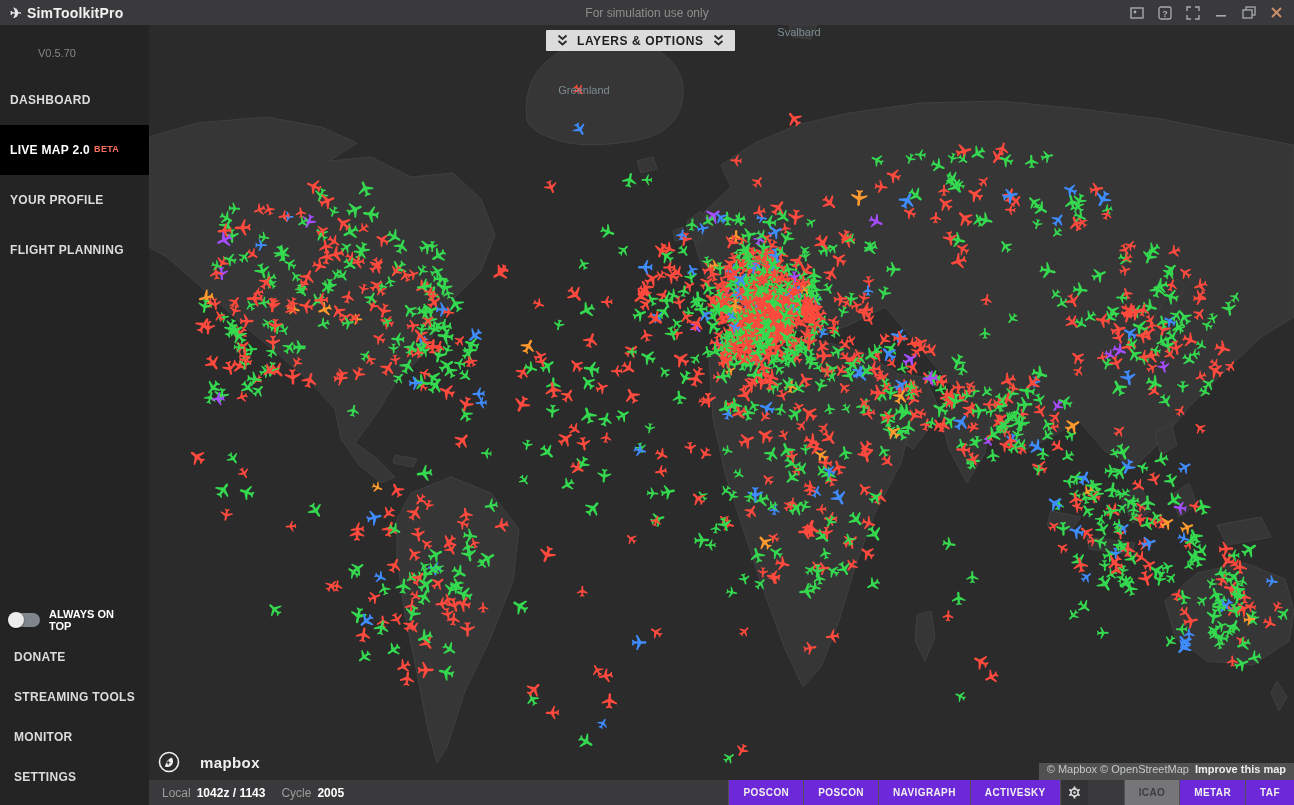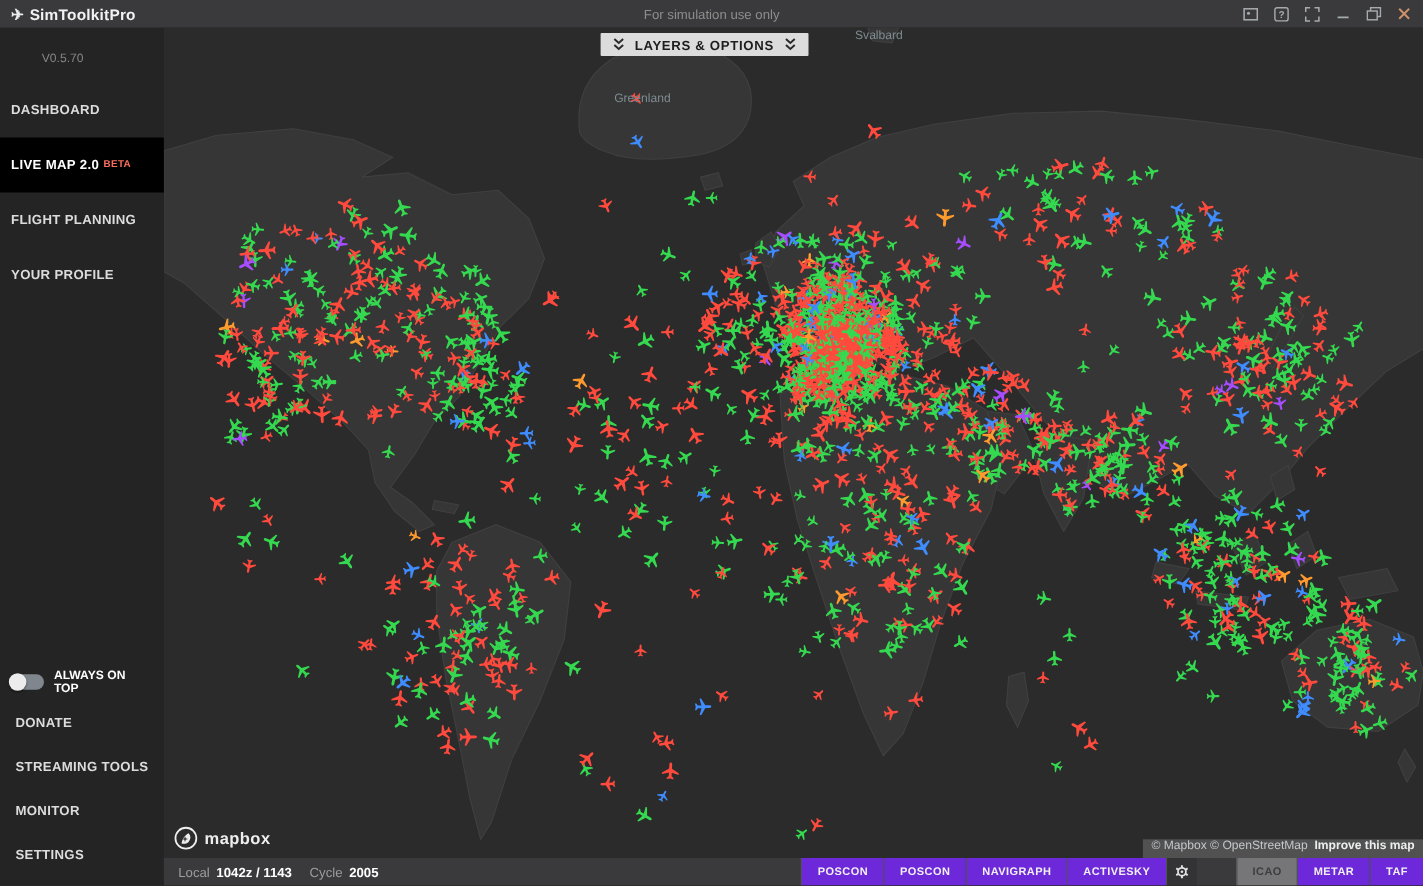--- a/index.html
+++ b/index.html
@@ -34,21 +34,21 @@
 
   
   .main { flex:1; display:flex; flex-direction:column; min-width:0; }
   .map { position:relative; flex:1; background:#2b2b2b; overflow:hidden; cursor:grab; }
   .map svg.map-svg { position:absolute; inset:0; }
   .land { fill:#363636; stroke:#404040; stroke-width:1; }
   .layers-btn { position:absolute; left:397px; top:5px; height:21px; background:#dcdcdc; color:#1d1d1d;
                 display:flex; align-items:center; gap:9px; padding:0 11px; font-size:12px; font-weight:700;
                 letter-spacing:.6px; cursor:pointer; border-radius:1px; }
   .map-label { position:absolute; color:#7e8c92; font-size:11px; transform:translate(-50%,-50%); pointer-events:none; }
-  .mapbox-logo { position:absolute; left:9px; bottom:7px; display:flex; align-items:center; gap:6px; }
+  .mapbox-logo { position:absolute; left:9px; bottom:7px; display:flex; align-items:center; gap:20px; }
   .mapbox-logo .word { color:#fff; opacity:.92; font-size:15px; font-weight:700; letter-spacing:.4px; }
   .attribution { position:absolute; right:0; bottom:0; height:17px; background:rgba(145,145,145,.38);
                  display:flex; align-items:flex-start; gap:6px; padding:0 8px; font-size:11px; color:#c3c7ca; }
   .attribution .attr-link { color:#ecedee; font-weight:600; cursor:pointer; }
 
   
   .statusbar { height:25px; background:#3a3a3c; display:flex; align-items:stretch; font-size:12px; color:#9c9c9c; }
   .sb-left { display:flex; align-items:center; gap:6px; padding-left:13px; }
   .sb-strong { color:#fff; font-weight:700; }
   .sb-cycle-label { margin-left:10px; }
@@ -116,24 +116,24 @@
     <div class="version">V0.5.70</div>
     <div id="sidebar-menu">
         <div class="side-item">
           <span>DASHBOARD</span>
         </div>
         <div class="side-item active">
           <span>LIVE MAP 2.0</span>
           <span class="badge">BETA</span>
         </div>
         <div class="side-item">
-          <span>FLIGHT PLANNING</span>
+          <span>YOUR PROFILE</span>
         </div>
         <div class="side-item">
-          <span>YOUR PROFILE</span>
+          <span>FLIGHT PLANNING</span>
         </div>
       </div>
     <div class="sb-spacer"></div>
     <div class="toggle-row">
       <span class="switch">
           <span class="knob"></span>
         </span>
       <span>ALWAYS ON TOP</span>
     </div>
     <div id="sidebar-bottom" class="bottom-menu">

